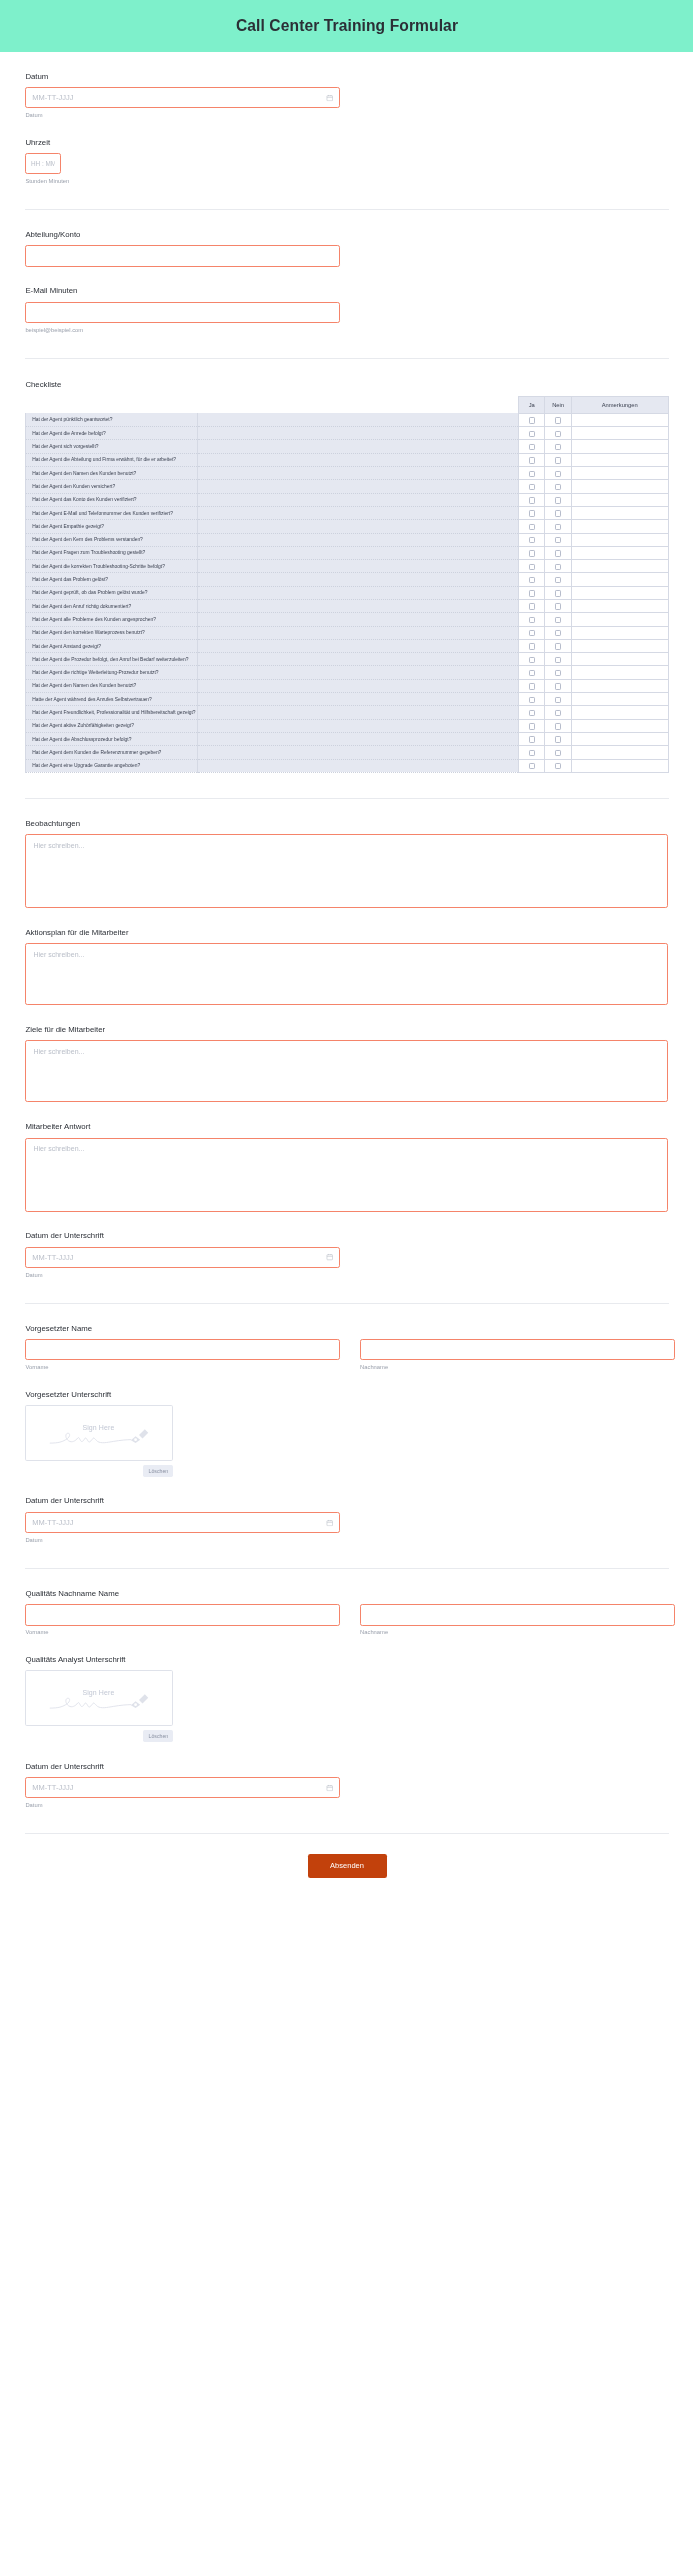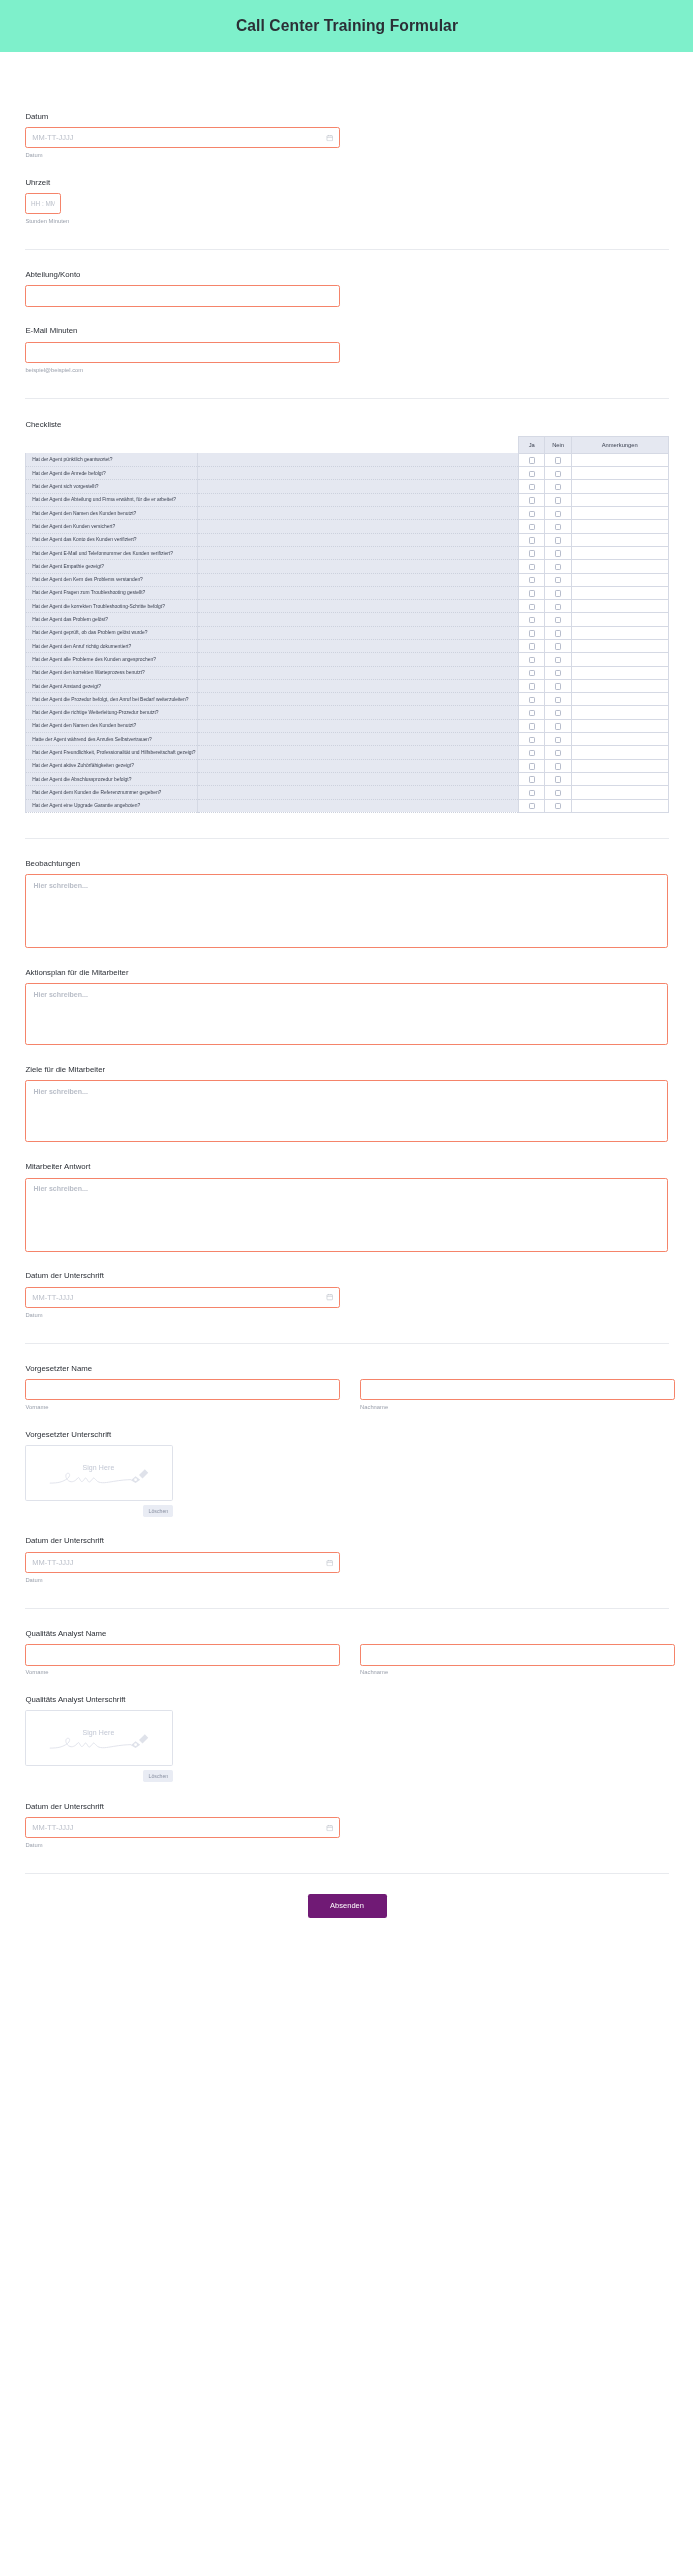--- a/index.html
+++ b/index.html
@@ -23,21 +23,21 @@
   }
   .form-header h1 {
     margin: 0;
     font-size: 15.6px;
     font-weight: bold;
     color: #2b2f36;
     letter-spacing: 0.1px;
   }
 
   
-  .form-body { padding: 0 25.4px; margin-top: 40px; }
+  .form-body { padding: 0 25.4px; }
   .field { padding-top: 19.7px; }
   .field-label {
     font-size: 7.8px;
     color: #2b2f36;
     margin-bottom: 6.4px;
     font-weight: 400;
   }
   .sub-label {
     font-size: 5.8px;
     color: #9aa0ac;
@@ -144,21 +144,20 @@
     border: 0.6px solid #f5846a;
     border-radius: 2.3px;
     background: #fff;
     padding: 5.8px 7px;
     font-size: 7px;
     color: #33383f;
     outline: none;
     resize: none;
     font-family: "Liberation Sans", sans-serif;
     line-height: 1.4;
-    font-weight: bold;
   }
   .ta::placeholder { color: #b9bec8; }
   .ta.h-big { height: 74px; }
   .ta.h-mid { height: 62px; }
 
   
   .sig-wrap { width: 148px; }
   .sig-pad {
     width: 148px;
     height: 56px;
@@ -191,21 +190,21 @@
   }
   .clearfix::after { content: ""; display: block; clear: both; }
 
   
   .submit-area {
     padding: 19.7px 0 28px 0;
     display: flex;
     justify-content: center;
   }
   .submit-btn {
-    background: #701a75;
+    background: #c2410c;
     color: #fff;
     border: none;
     border-radius: 2.3px;
     width: 79px;
     height: 24px;
     font-size: 7.5px;
     font-family: "Liberation Sans", sans-serif;
     cursor: pointer;
   }
 </style>
@@ -550,21 +549,21 @@
           <line x1="5.5" y1="1.5" x2="5.5" y2="4"></line>
           <line x1="10.5" y1="1.5" x2="10.5" y2="4"></line>
         </svg>
       </div>
       <div class="sub-label">Datum</div>
     </div>
 
     <hr class="divider">
 
     <div class="field">
-      <div class="field-label">Qualitäts Analyst Name</div>
+      <div class="field-label">Qualitäts Nachname Name</div>
       <div class="two-col">
         <div class="col">
           <input class="txt" type="text" style="">
           <div class="sub-label">Vorname</div>
         </div>
         <div class="col">
           <input class="txt" type="text" style="">
           <div class="sub-label">Nachname</div>
         </div>
       </div>

